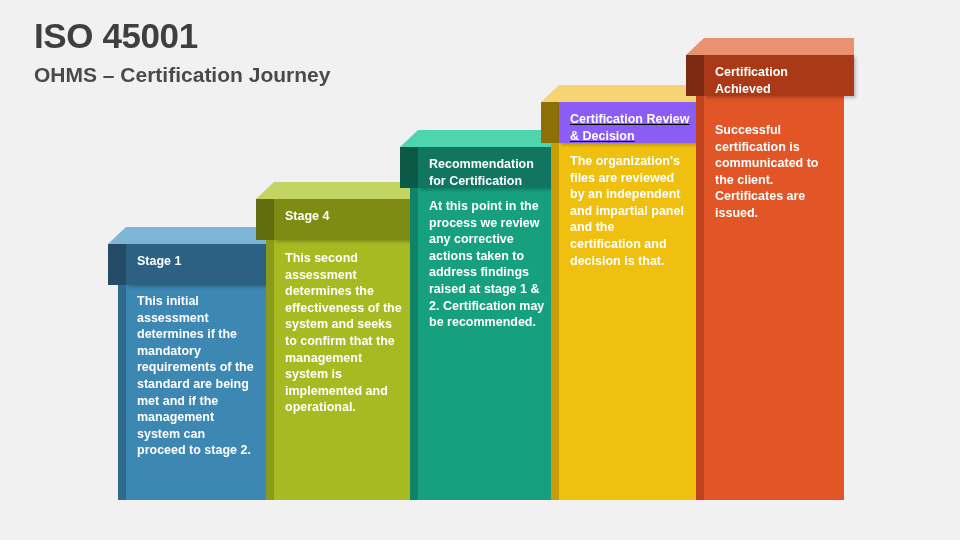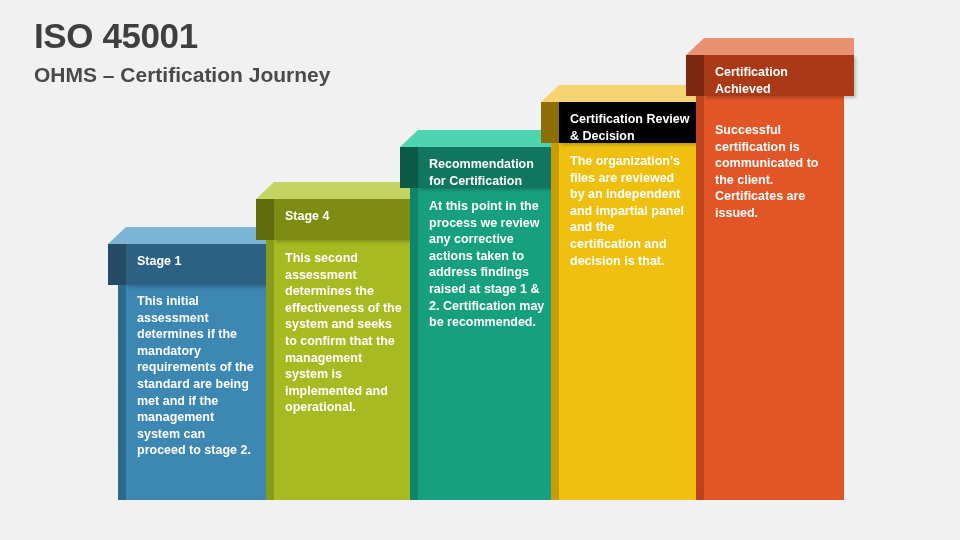--- a/index.html
+++ b/index.html
@@ -199,21 +199,21 @@
       <div class="step" style="left: 541px; top: 85px; height: 415px; width: 172px; bottom: auto;">
         <div class="step-body-side" style="background: rgb(200, 157, 8); top: 58px;"></div>
         <div class="step-foot" style="bottom: 0px; left: 10px; border-left: 8px solid transparent; border-top: 10px solid rgb(200, 157, 8);"></div>
         <div class="step-body" style="background: rgb(240, 192, 16); top: 58px; bottom: 0px; padding-top: 10px;">
           <p class="step-desc">The organization's files are reviewed by an independent and impartial panel and the certification and decision is that.</p>
         </div>
         <div class="step-header">
           <div class="hdr-top" style="background: rgb(246, 212, 116); left: 18px; width: 150px;"></div>
           <div style="position: absolute; left: 0px; top: 0px; width: 0px; height: 0px; border-left: 18px solid transparent; border-bottom: 17px solid rgb(246, 212, 116);"></div>
           <div class="hdr-side" style="background: rgb(140, 111, 6); top: 17px; bottom: 0px;"></div>
-          <div class="hdr-front" style="background: #000000; text-decoration: underline;">
+          <div class="hdr-front" style="background: #8b5cf6; text-decoration: underline;">
             <p class="hdr-label">Certification Review
 &amp; Decision</p>
           </div>
         </div>
       </div>
       <div class="step" style="left: 686px; top: 38px; height: 462px; width: 172px; bottom: auto;">
         <div class="step-body-side" style="background: rgb(191, 66, 28); top: 58px;"></div>
         <div class="step-foot" style="bottom: 0px; left: 10px; border-left: 8px solid transparent; border-top: 10px solid rgb(191, 66, 28);"></div>
         <div class="step-body" style="background: rgb(226, 85, 38); top: 58px; bottom: 0px; padding-top: 26px;">
           <p class="step-desc">Successful certification is communicated to the client. Certificates are issued.</p>

